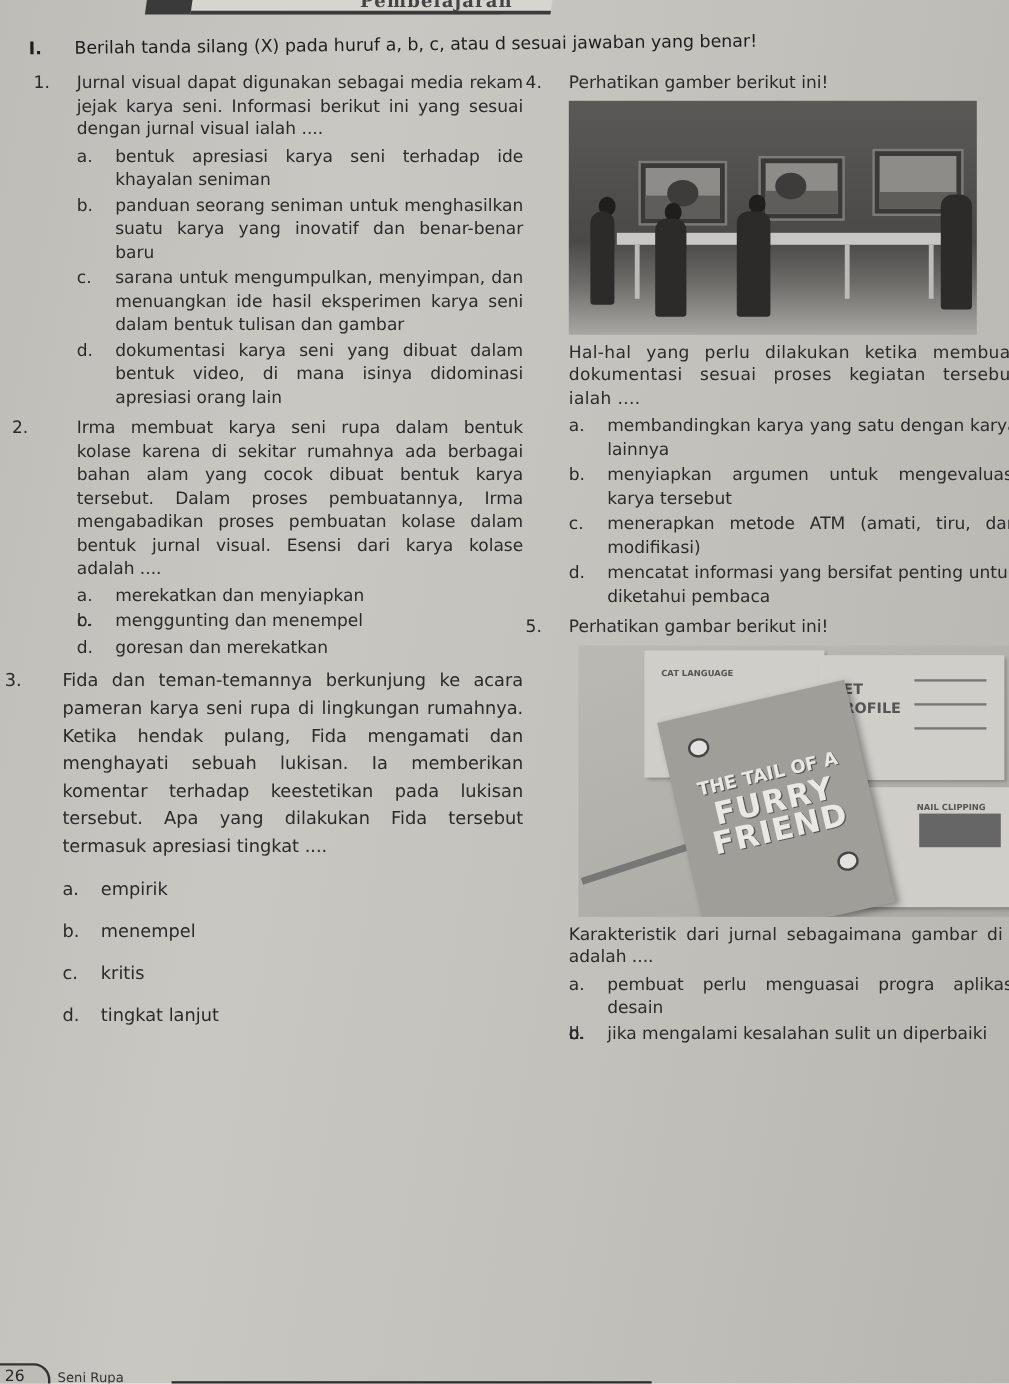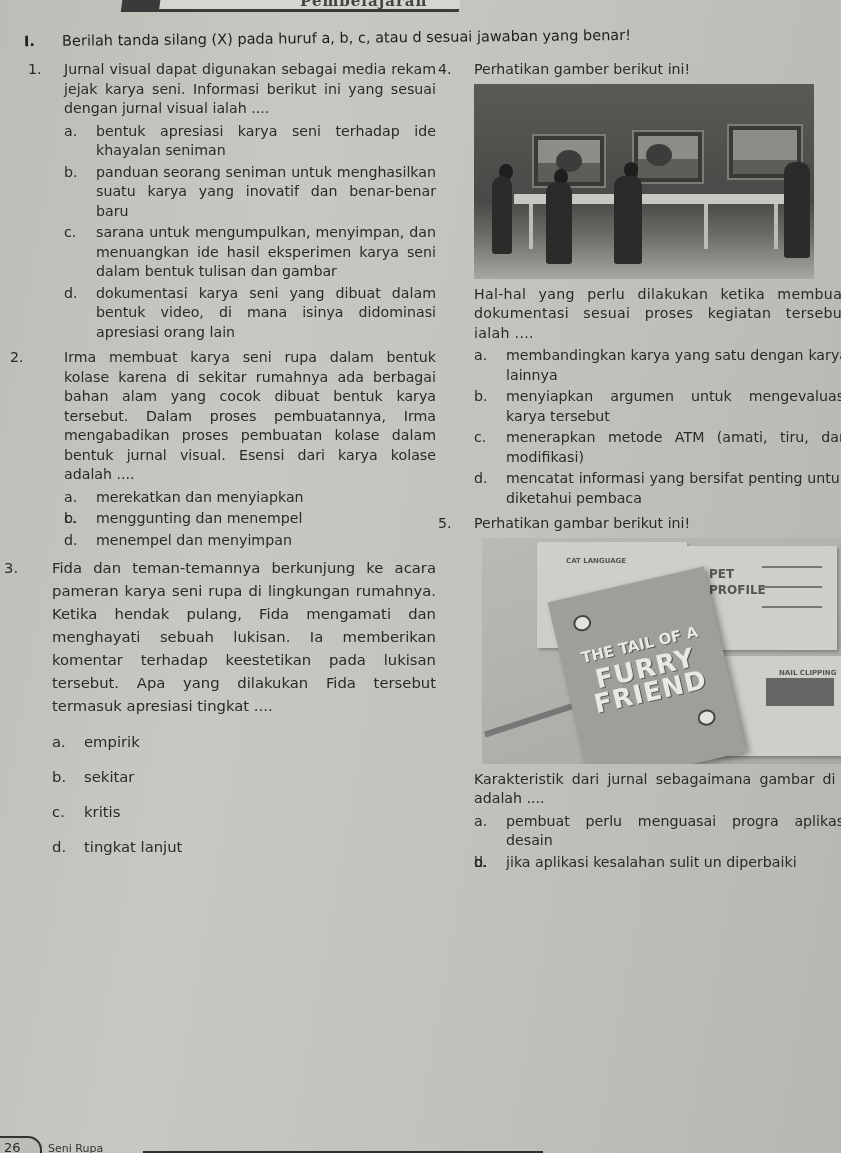--- a/index.html
+++ b/index.html
@@ -44,21 +44,21 @@
   .bench { position: absolute; left: 40px; top: 110px; width: 290px; height: 10px; background: #c8c7c3; }
   .bench-leg { position: absolute; top: 120px; width: 4px; height: 45px; background: #bcbbb7; }
   .person { position: absolute; background: #2c2b2a; border-radius: 10px 10px 3px 3px; }
   .person-head { position: absolute; width: 14px; height: 16px; border-radius: 50%; background: #1f1e1d; }
   .journal { width: 360px; height: 226px; background: linear-gradient(160deg,#bab9b4,#a9a8a3); }
   .page { position: absolute; background: #cfcec9; box-shadow: 2px 2px 3px rgba(0,0,0,0.25); }
   .cover { position: absolute; left: 85px; top: 44px; width: 160px; height: 190px; background: #9f9e99; transform: rotate(-13deg); box-shadow: 3px 3px 6px rgba(0,0,0,0.35); }
   .cover-title { position: absolute; left: 10px; top: 50px; width: 140px; text-align: center; font-family: "DejaVu Sans", sans-serif; font-weight: bold; color: #e9e8e4; text-shadow: 1px 1px 0 #555; line-height: 24px; }
   .cover-title .t1 { font-size: 15px; }
   .cover-title .t2 { font-size: 26px; letter-spacing: 1px; }
-  .small-label { position: absolute; font-size: 10px; font-weight: bold; color: #555; margin-left: 15px; }
+  .small-label { position: absolute; font-size: 10px; font-weight: bold; color: #555; }
   .pencil { position: absolute; left: 0; top: 175px; width: 120px; height: 6px; background: #777; transform: rotate(-18deg); }
   .paw { position: absolute; width: 18px; height: 16px; border-radius: 50%; background: #e3e2de; border: 2px solid #444; }
   .line { position: absolute; height: 2px; background: #777; }
   .footer { position: absolute; left: 0; top: 1128px; width: 841px; height: 25px; }
   .pagenum { position: absolute; left: -6px; top: 8px; width: 48px; height: 26px; background: #bdbcb7; border: 2px solid #333; border-radius: 0 14px 0 0; font-size: 13px; padding-left: 8px; padding-top: 2px; }
   .book-title { position: absolute; left: 48px; top: 14px; font-size: 11px; color: #333; }
   .footer-rule { position: absolute; left: 143px; top: 23px; width: 400px; height: 3px; background: #2e2e2e; }
 </style>
 </head>
 <body>
@@ -83,30 +83,30 @@
     </div>
   </div>
 
   <div class="q" style="margin-left:-18px; padding-left:54px;">
     <span class="qnum">2.</span>
     <div class="stem">Irma membuat karya seni rupa dalam bentuk kolase karena di sekitar rumahnya ada berbagai bahan alam yang cocok dibuat bentuk karya tersebut. Dalam proses pembuatannya, Irma mengabadikan proses pembuatan kolase dalam bentuk jurnal visual. Esensi dari karya kolase adalah ....</div>
     <div class="opts">
       <div class="opt"><span class="letter">a.</span><span>merekatkan dan menyiapkan</span></div>
       <div class="opt"><span class="letter">b.</span></div>
       <div class="opt"><span class="letter">c.</span><span>menggunting dan menempel</span></div>
-      <div class="opt"><span class="letter">d.</span><span>menempel dan menyimpan</span></div>
+      <div class="opt"><span class="letter">d.</span><span>goresan dan merekatkan</span></div>
     </div>
   </div>
 
   <div class="q" style="margin-left:-24px; padding-left:48px; font-size:14.8px; line-height:23px;">
     <span class="qnum">3.</span>
     <div class="stem">Fida dan teman-temannya berkunjung ke acara pameran karya seni rupa di lingkungan rumahnya. Ketika hendak pulang, Fida mengamati dan menghayati sebuah lukisan. Ia memberikan komentar terhadap keestetikan pada lukisan tersebut. Apa yang dilakukan Fida tersebut termasuk apresiasi tingkat ....</div>
     <div class="opts" style="margin-top:8px; line-height:33px;">
       <div class="opt"><span class="letter">a.</span><span>empirik</span></div>
-      <div class="opt"><span class="letter">b.</span><span>sekitar</span></div>
+      <div class="opt"><span class="letter">b.</span><span>menempel</span></div>
       <div class="opt"><span class="letter">c.</span><span>kritis</span></div>
       <div class="opt"><span class="letter">d.</span><span>tingkat lanjut</span></div>
     </div>
   </div>
 </div>
 
 <div class="col col-right">
 
   <div class="q">
     <span class="qnum">4.</span>
@@ -170,21 +170,21 @@
         </div>
         <div class="paw" style="left:20px;top:20px;"></div>
         <div class="paw" style="left:120px;top:140px;"></div>
       </div>
     </div>
     <div class="stem" style="white-space:nowrap;overflow:hidden;width:400px;white-space:normal;">Karakteristik dari jurnal sebagaimana gambar di atas adalah ....</div>
     <div class="opts">
       <div class="opt"><span class="letter">a.</span><span>pembuat perlu menguasai progra aplikasi desain</span></div>
       <div class="opt"><span class="letter">b.</span></div>
       <div class="opt"><span class="letter">c.</span></div>
-      <div class="opt"><span class="letter">d.</span><span>jika aplikasi kesalahan sulit un diperbaiki</span></div>
+      <div class="opt"><span class="letter">d.</span><span>jika mengalami kesalahan sulit un diperbaiki</span></div>
     </div>
   </div>
 </div>
 
 <div class="footer">
   <div class="pagenum">26</div>
   <div class="book-title">Seni Rupa</div>
   <div class="footer-rule"></div>
 </div>
 

